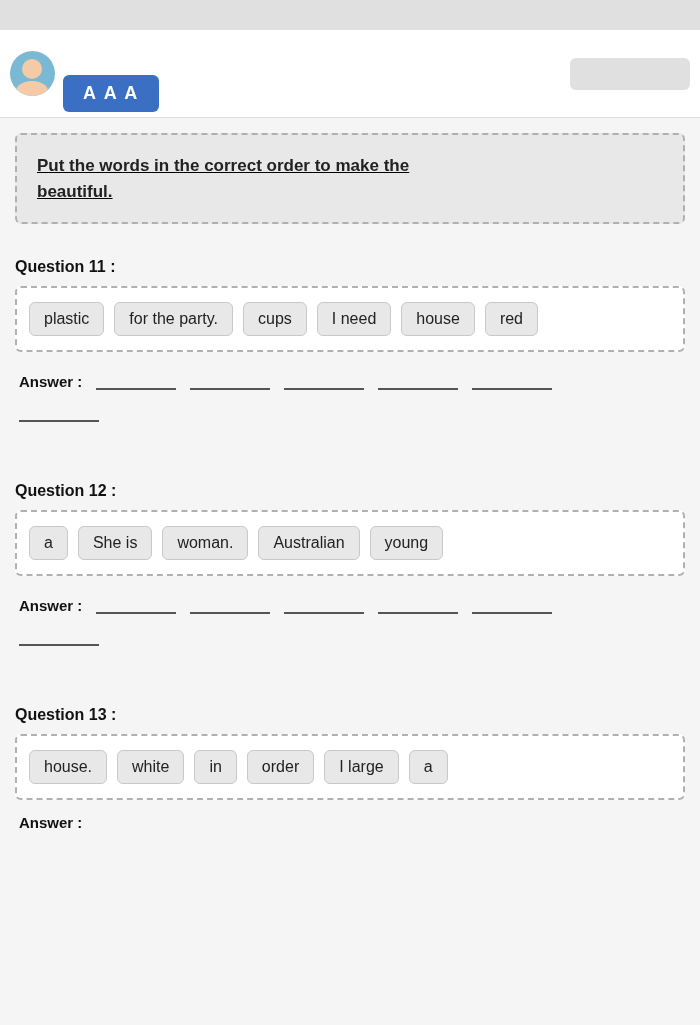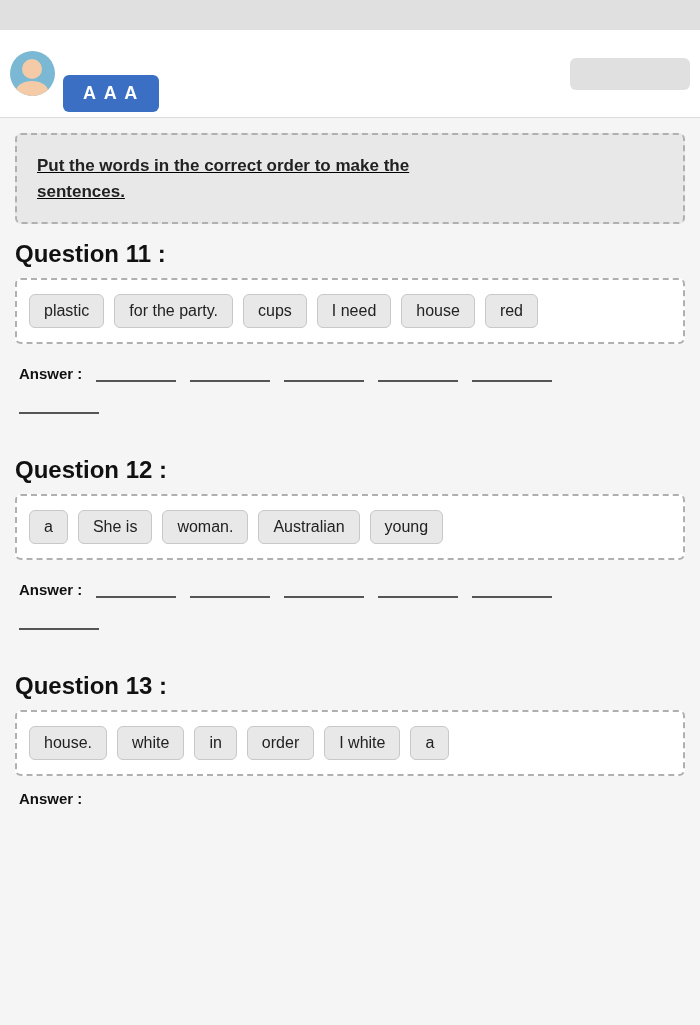--- a/index.html
+++ b/index.html
@@ -71,24 +71,24 @@
       font-weight: bold;
       color: #222;
       line-height: 1.5;
     }
 
     .content-area {
       padding: 0 15px;
     }
 
     .question-label {
-      font-size: 24px;
+      font-size: 16px;
       font-weight: bold;
       color: #111;
-      margin: 16px 0 10px 0;
+      margin: 34px 0 10px 0;
     }
 
     .word-box {
       border: 2px dashed #b0b0b0;
       border-radius: 6px;
       padding: 14px 12px;
       background: #fff;
       display: flex;
       flex-wrap: wrap;
       gap: 10px;
@@ -154,21 +154,21 @@
       <ellipse cx="22" cy="40" rx="16" ry="10" fill="#f5cba7"></ellipse>
     </svg>
   </div>
   <button class="title-btn">A  A  A</button>
   <button class="search-btn"></button>
 </div>
 
 <div class="instruction-box">
   <p class="instruction-text">
     <span>Put the words in the correct order to make the</span><br>
-    <span>sentences.</span>
+    <span>beautiful.</span>
   </p>
 </div>
 
 <div class="content-area">
 
   <div>
     <div class="question-label">Question 11 :</div>
     <div class="word-box">
       <span class="word-chip">plastic</span>
       <span class="word-chip">for the party.</span>
@@ -220,21 +220,21 @@
 
   <div class="section-divider"></div>
 
   <div>
     <div class="question-label">Question 13 :</div>
     <div class="word-box">
       <span class="word-chip">house.</span>
       <span class="word-chip">white</span>
       <span class="word-chip">in</span>
       <span class="word-chip">order</span>
-      <span class="word-chip">I white</span>
+      <span class="word-chip">I large</span>
       <span class="word-chip">a</span>
     </div>
     <div class="answer-area">
       <div class="answer-line-row">
         <span class="answer-label">Answer :</span>
       </div>
     </div>
   </div>
 
 </div>

